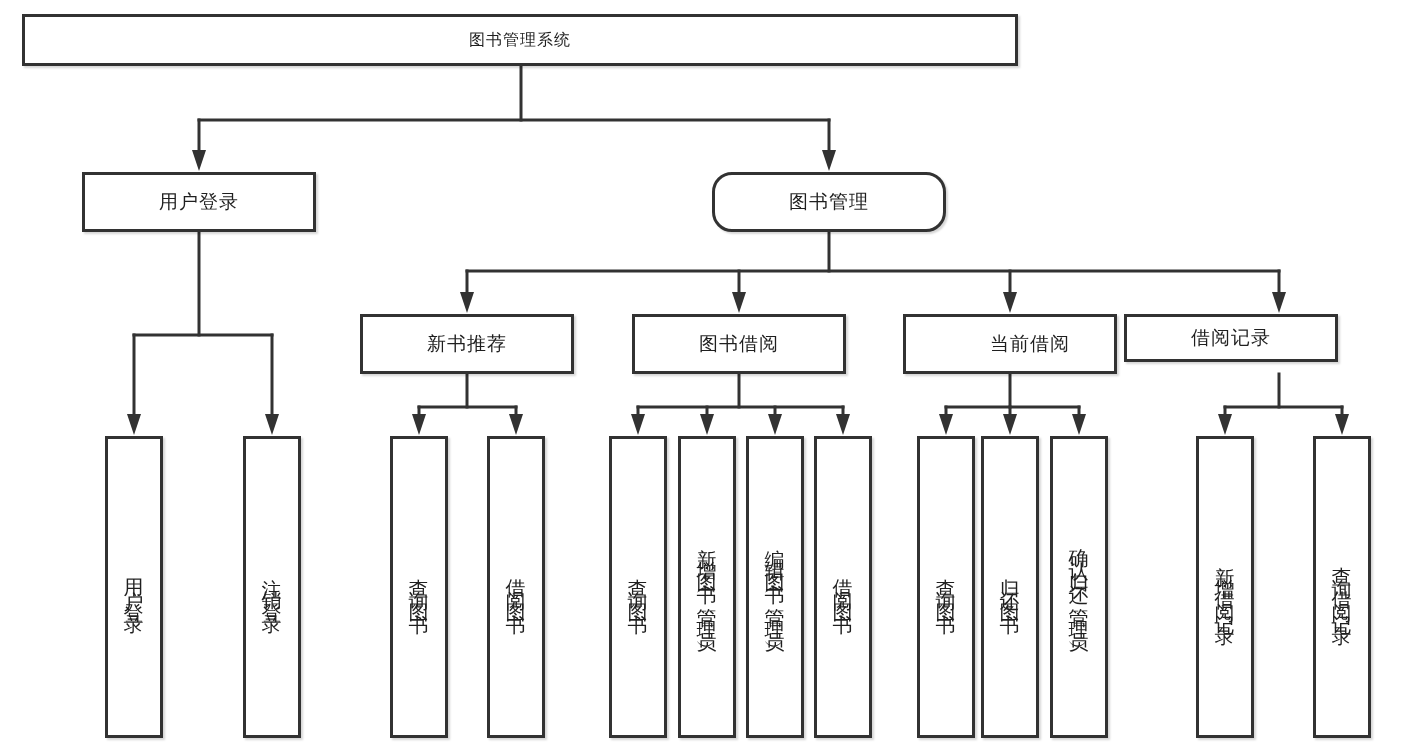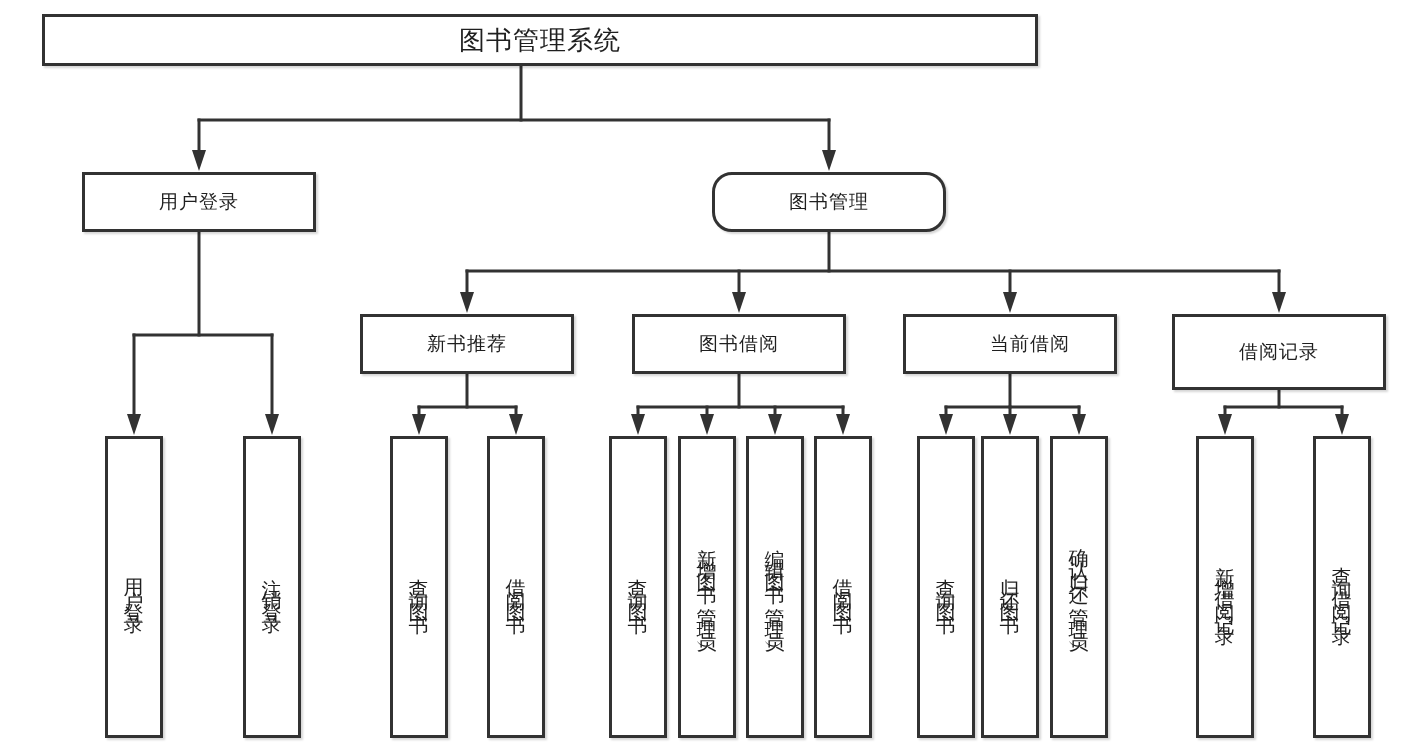--- a/index.html
+++ b/index.html
@@ -22,21 +22,21 @@
   }
   .node{
     position:absolute;
     box-sizing:border-box;
     background:#fff;
     border:3px solid var(--line);
     display:flex;align-items:center;justify-content:center;
     box-shadow:2px 2px 2px rgba(0,0,0,0.16);
   }
   .h-node{font-size:19px;letter-spacing:1px;}
-  .root-node{font-size:26px;letter-spacing:1px;margin-left:20px;}
+  .root-node{font-size:16px;letter-spacing:1px;}
   .v-node span{
     writing-mode:vertical-rl;
     text-orientation:mixed;
     font-size:20px;
     line-height:1;
     letter-spacing:12px;
     white-space:nowrap;
   }
   .watermark{
     position:absolute;
@@ -121,21 +121,21 @@
   </svg>
 
   <div class="node root-node" style="left:22px;top:14px;width:996px;height:52px;">图书管理系统</div>
 
   <div class="node h-node" style="left:82px;top:172px;width:234px;height:60px;">用户登录</div>
   <div class="node h-node" style="left:712px;top:172px;width:234px;height:60px;border-radius:20px;">图书管理</div>
 
   <div class="node h-node" style="left:632px;top:314px;width:214px;height:60px;">图书借阅</div>
   <div class="node h-node" style="left:360px;top:314px;width:214px;height:60px;">新书推荐</div>
   <div class="node h-node" style="left:903px;top:314px;width:214px;height:60px;padding-left:40px;">当前借阅</div>
-  <div class="node h-node" style="left:1172px;top:314px;width:214px;height:76px;">借阅记录</div>
+  <div class="node h-node" style="left:1124px;top:314px;width:214px;height:48px;">借阅记录</div>
 
   <div class="node v-node" style="left:105px;top:436px;width:58px;height:302px;">
     <span>用户登录</span>
   </div>
   <div class="node v-node" style="left:243px;top:436px;width:58px;height:302px;">
     <span>注销登录</span>
   </div>
 
   <div class="node v-node" style="left:390px;top:436px;width:58px;height:302px;">
     <span>查询图书</span>

